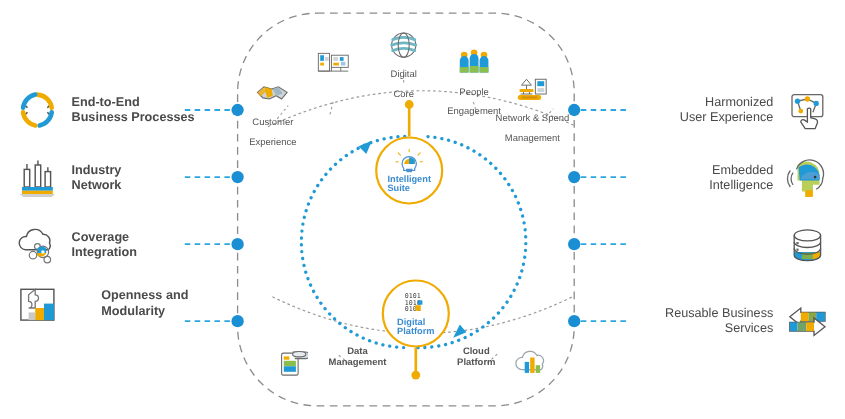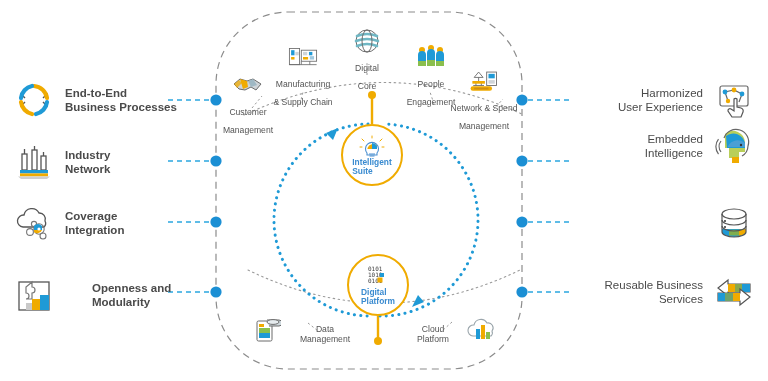--- a/index.html
+++ b/index.html
@@ -61,21 +61,21 @@
     margin: 0 auto 1px auto;
     display: flex; align-items: center; justify-content: center;
   }
   .node .n-label {
     font-size: 8.6px;
     line-height: 9.8px;
     color: #545454;
     white-space: pre-line;
   }
   
-  .node.row { display: flex; align-items: flex-end; justify-content: center; gap: 16px; width: 128px; margin-left: -64px; }
+  .node.row { display: flex; align-items: flex-start; justify-content: center; gap: 16px; width: 128px; margin-left: -64px; font-weight: bold; }
   .node.row .n-icon { margin: 0; }
   .node.row-rev { flex-direction: row-reverse; }
 
   
   .core-circle {
     position: absolute;
     width: 62px; height: 62px;
     margin-left: -31px; margin-top: -31px;
     border: 2.4px solid #f0ab00;
     border-radius: 50%;
@@ -235,21 +235,21 @@
         </g>
         <path d="M22 25 A5 5 0 0 1 30 25 L30 29 L22 29 Z" fill="#1f9ad6"></path>
         <path d="M22 29 L30 29 A5 5 0 0 1 22 31 Z" fill="#f0ab00"></path>
         <circle cx="27" cy="28" r="1.6" fill="#fff"></circle>
       </svg>
     </span>
     <span class="side-label">Coverage
 Integration</span>
   </div>
 
-  <div class="side-item side-left" style="top:271px;gap:36px;">
+  <div class="side-item side-left" style="top:252px;gap:36px;">
     <span class="side-icon">
       <svg viewBox="0 0 44 44" width="44" height="44">
         <rect x="7" y="9" width="30" height="28" fill="none" stroke="#555" stroke-width="1.3"></rect>
         <path d="M20 9 L20 14 A3 3 0 1 1 20 20 L20 26 L14 26 A3 3 0 1 0 14 20 L14 14 Z" fill="none" stroke="#777" stroke-width="1.2"></path>
         <rect x="20" y="26" width="8" height="11" fill="#f0ab00"></rect>
         <rect x="28" y="22" width="9" height="15" fill="#1f9ad6"></rect>
         <rect x="14" y="30" width="6" height="7" fill="#c9c9c9"></rect>
       </svg>
     </span>
     <span class="side-label">Openness and
@@ -271,21 +271,21 @@
           <circle cx="22" cy="12" r="2.4"></circle>
             <circle cx="16" cy="23" r="2.2"></circle>
         </g>
         <path d="M22 21 A2 2 0 0 1 25 21 L25 29 L29 30 A3 3 0 0 1 31 34 L29 39 L20 39 L16 33 A2 2 0 0 1 19 31 L22 33 Z" fill="#fff" stroke="#555" stroke-width="1.2"></path>
       </svg>
     </span>
     <span class="side-label">Harmonized
 User Experience</span>
   </div>
 
-  <div class="side-item side-right" style="top:122px;">
+  <div class="side-item side-right" style="top:138px;">
     <span class="side-icon">
       <svg viewBox="0 0 44 44" width="44" height="44">
         <path d="M13 10 A12 12 0 0 1 33 19 L33 28 L27 28 L27 34 L17 34 L17 24 L13 24 Z" fill="#b9cf5a"></path>
         <path d="M14 12 A12 12 0 0 1 33 19 L33 24 L15 24 Z" fill="#1f9ad6"></path>
         <path d="M16 22 A11 11 0 0 1 33 19 L33 23 L16 23 Z" fill="#4b9fd5"></path>
         <rect x="20" y="33" width="7" height="6" fill="#f0ab00"></rect>
         <g fill="none" stroke="#666" stroke-width="1.2">
           <path d="M12 14 A12 12 0 0 1 36 22 A12 12 0 0 1 30 32"></path>
           <path d="M9 17 A9 9 0 0 0 9 28"></path>
           <path d="M6.5 15 A12 12 0 0 0 6.5 30"></path>
@@ -337,42 +337,40 @@
   <div class="node" style="left:248px; top:70px;">
     <span class="n-icon">
       <svg viewBox="0 0 34 30" width="34" height="30">
         <path d="M3 14 L9 9 L16 11 L22 9 L30 14 L25 20 L20 17 L14 20 L8 19 Z" fill="#cfd4d8" stroke="#6b6b6b" stroke-width="1"></path>
         <path d="M9 9 L16 11 L17 17 L12 19 Z" fill="#f0ab00"></path>
         <path d="M17 11 L22 9 L26 15 L20 17 Z" fill="#9fb8c4"></path>
         <path d="M3 14 L8 10 L11 13 L6 18 Z" fill="#f0ab00" opacity=".75"></path>
       </svg>
     </span>
     <span class="n-label">Customer
-Management</span>
+Experience</span>
   </div>
 
   <div class="node" style="left:303px; top:42px;">
     <span class="n-icon">
       <svg viewBox="0 0 40 28" width="38" height="28">
         <g fill="none" stroke="#6b6b6b" stroke-width="1">
           <rect x="4" y="4" width="12" height="19"></rect>
           <rect x="18" y="6" width="18" height="13"></rect>
           <path d="M4 23 L36 23 M18 19 L18 23 M28 19 L28 23"></path>
         </g>
         <rect x="6" y="6" width="4" height="6" fill="#1f9ad6"></rect>
         <rect x="6" y="14" width="4" height="3" fill="#f0ab00"></rect>
         <rect x="11" y="8" width="4" height="4" fill="#cfd4d8"></rect>
         <rect x="20" y="8" width="5" height="4" fill="#cfd4d8"></rect>
         <rect x="27" y="8" width="4" height="4" fill="#1f9ad6"></rect>
         <rect x="20" y="14" width="6" height="3" fill="#f0ab00"></rect>
         <rect x="28" y="13" width="5" height="4" fill="#9fc9e0"></rect>
       </svg>
     </span>
-    <span class="n-label">Manufacturing
-&amp; Supply Chain</span>
   </div>
 
   <div class="node" style="left:367px; top:26px;">
     <span class="n-icon">
       <svg viewBox="0 0 30 30" width="30" height="30">
         <circle cx="15" cy="15" r="11" fill="none" stroke="#6b6b6b" stroke-width="1"></circle>
         <g fill="none" stroke="#6fb7c4" stroke-width="2.6" stroke-linecap="round">
           <path d="M5 10 Q15 6 25 10"></path>
           <path d="M4 15 Q15 11 26 15"></path>
           <path d="M5 20 Q15 16 25 20"></path>

